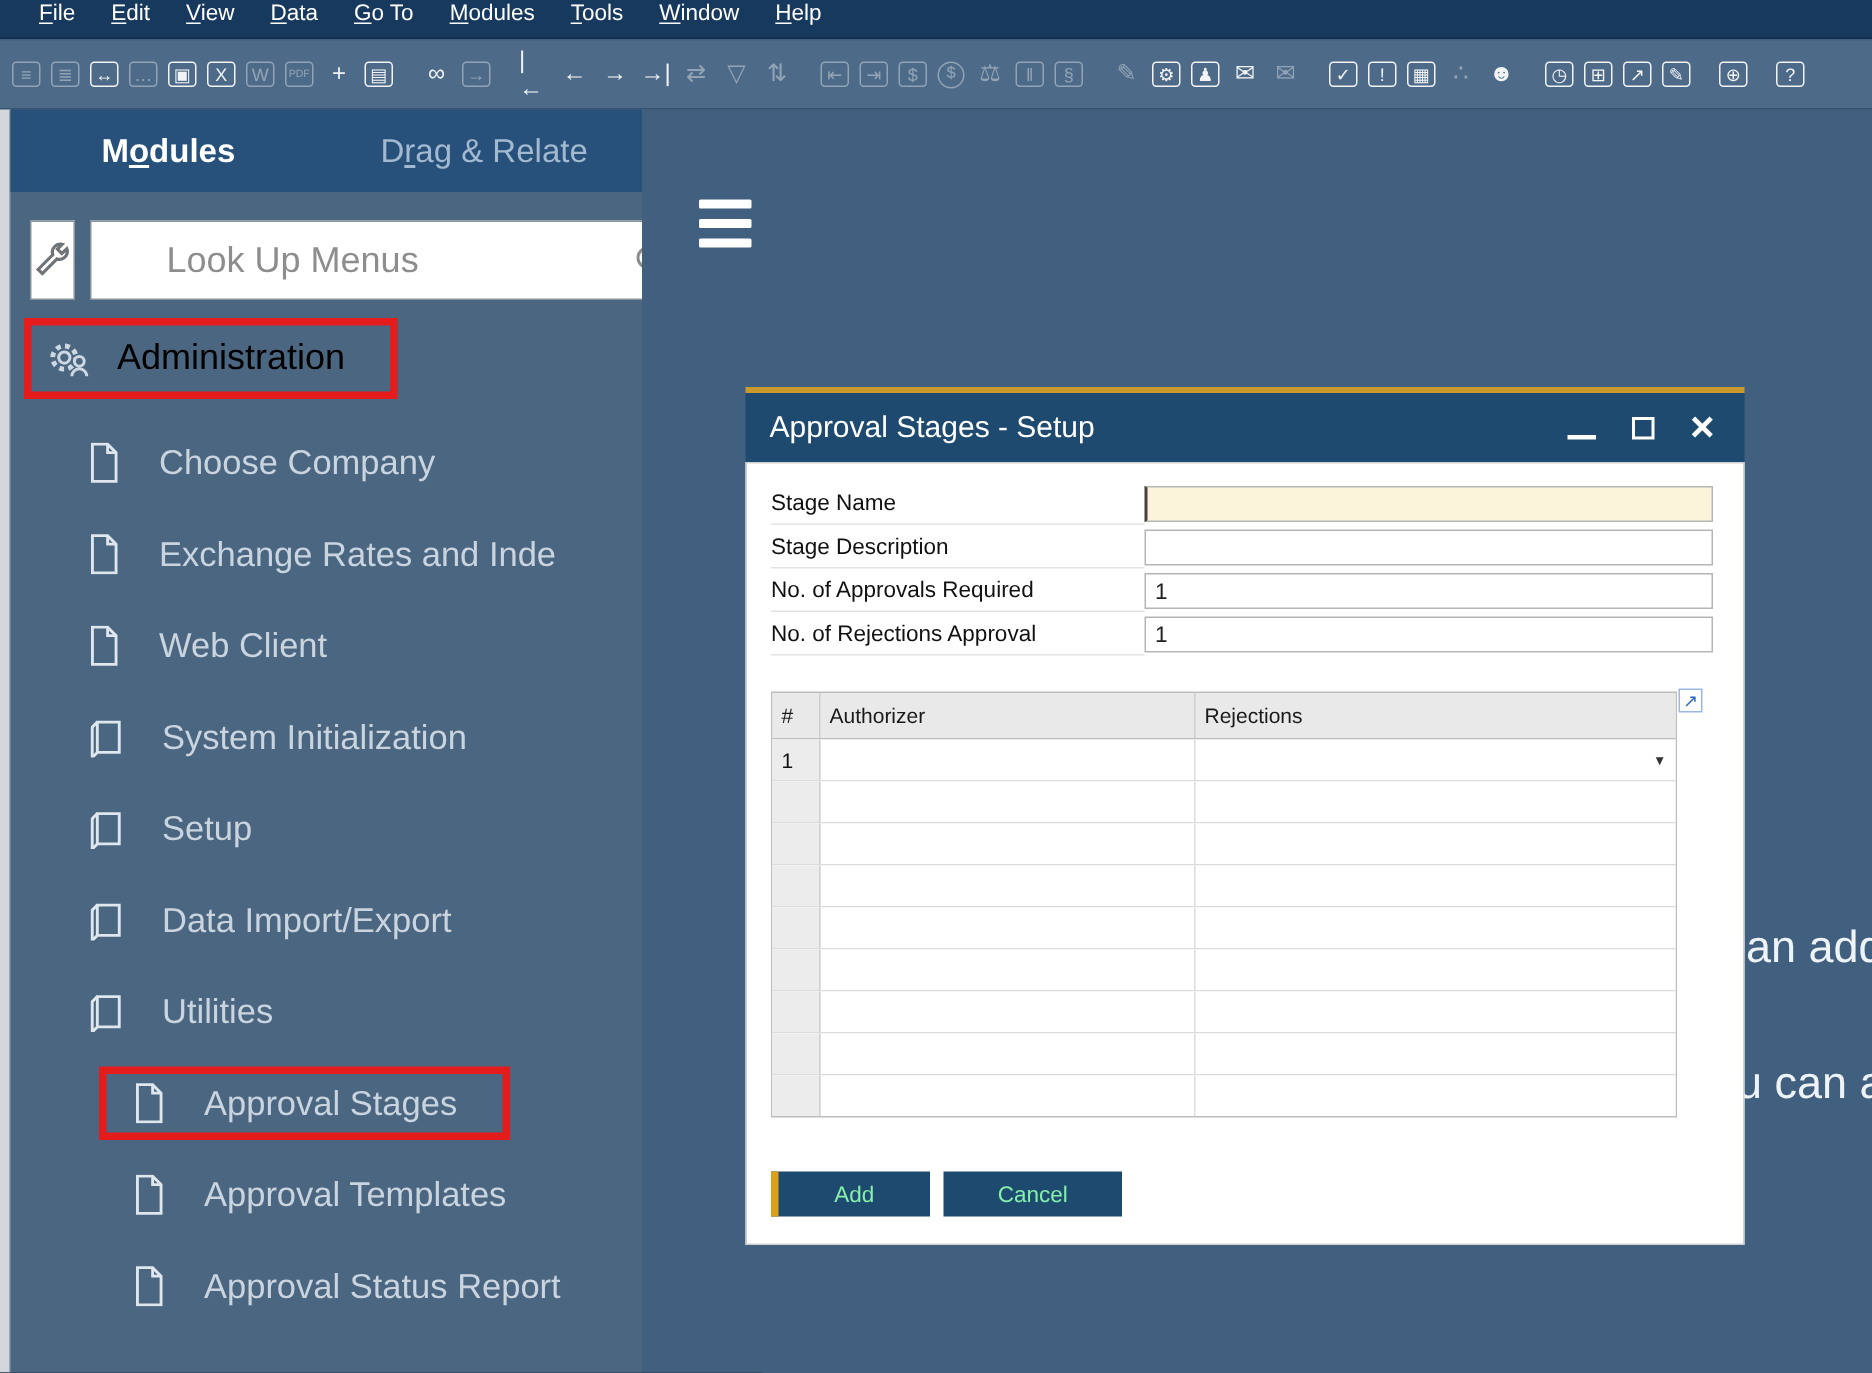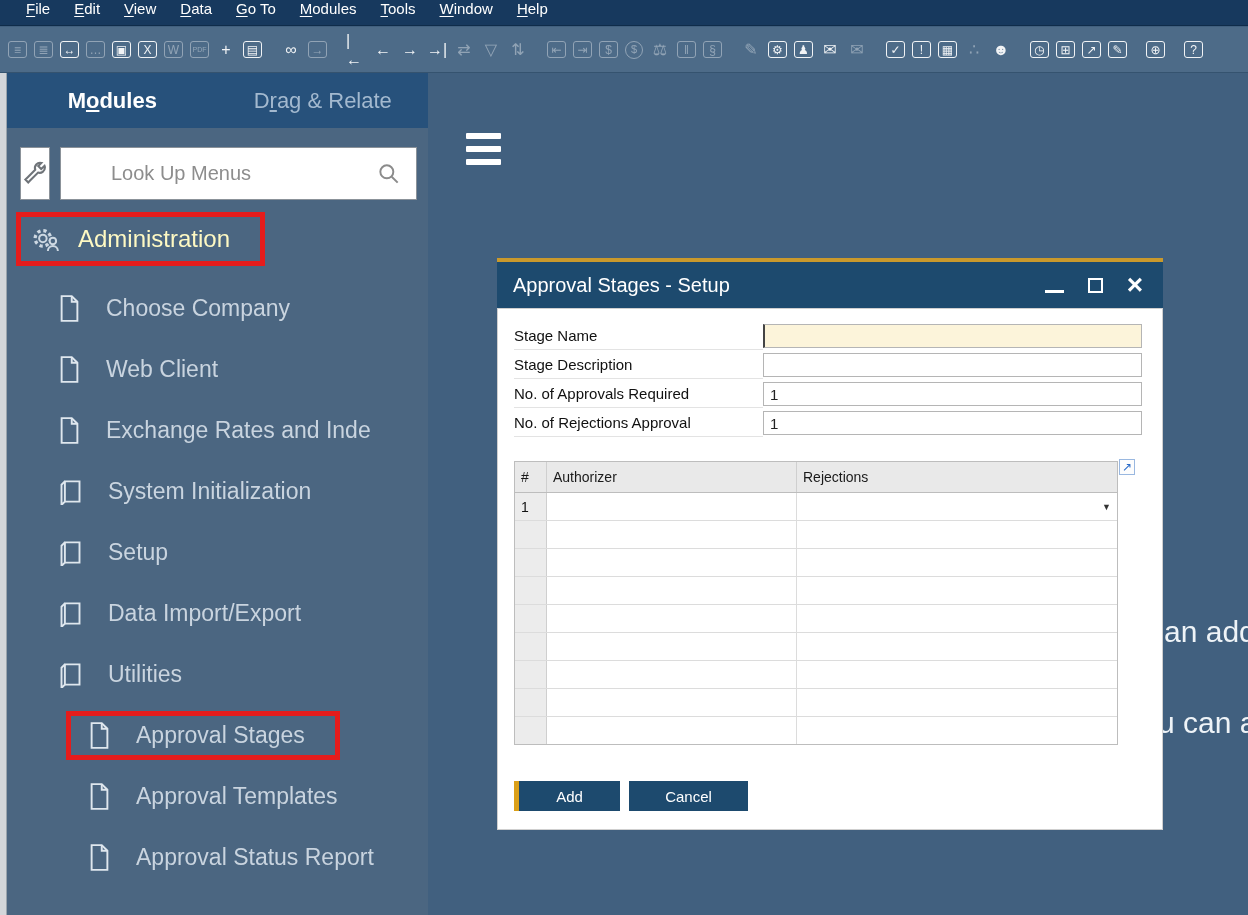--- a/index.html
+++ b/index.html
@@ -38,32 +38,32 @@
   .sb-head{position:absolute;left:0;top:0;width:100%;height:55px;background:#27517b;
     display:flex;align-items:center;}
   .sb-tab{flex:1;text-align:center;font-size:22px;cursor:default;}
   .sb-tab.active{color:#fff;font-weight:bold;}
   .sb-tab.inactive{color:#a3b9cf;}
   .sb-search-row{position:absolute;left:13px;top:74px;right:15px;height:53px;display:flex;}
   .wrench-btn{width:52px;height:53px;background:#fff;border:1px solid #8b9299;
     box-sizing:border-box;display:flex;align-items:center;justify-content:center;margin-right:10px;}
   .search-box{flex:1;height:53px;background:#fff;border:1px solid #8b9299;
     box-sizing:border-box;display:flex;align-items:center;position:relative;}
-  .search-box input{border:none;outline:none;flex:1;font-size:20px;color:#555;
+  .search-box input{border:none;outline:none;flex:1;font-size:24px;color:#555;
     padding:0 0 0 18px;font-family:"Liberation Sans",sans-serif;background:transparent;margin-left:32px;}
   .search-box input::placeholder{color:#8d8d8d;}
   .search-glass{margin-right:14px;flex:0 0 auto;}
 
   
   .admin-row{position:absolute;left:0;top:134px;width:100%;height:64px;
     display:flex;align-items:center;padding-left:24px;box-sizing:border-box;}
   .sb-inner{display:inline-flex;align-items:center;}
   .sb-inner.hl{border:5px solid #e51c1c;}
   .admin-row .sb-inner.hl{padding:7px 30px 7px 10px;margin-left:-15px;}
-  .admin-label{color:#fef9c3;font-size:24px;margin-left:17px;white-space:nowrap;}
+  .admin-label{color:#000000;font-size:24px;margin-left:17px;white-space:nowrap;}
 
   
   .sb-list{position:absolute;left:0;top:205px;width:100%;bottom:-60px;overflow:hidden;}
   .sb-row{height:61px;display:flex;align-items:center;box-sizing:border-box;}
   .sb-row.ind0{padding-left:50px;}
   .sb-row.ind1{padding-left:80px;}
   .sb-row .sb-inner{gap:0;}
   .sb-row .sb-inner.hl{padding:6px 30px 6px 16px;margin-left:-21px;}
   .sb-label{color:#c9d4df;font-size:23px;margin-left:24px;white-space:nowrap;}
   .sb-ic{flex:0 0 auto;display:flex;}
@@ -111,21 +111,21 @@
     display:flex;align-items:center;padding-left:6px;font-size:14px;color:#111;box-sizing:border-box;}
   .tc{box-sizing:border-box;border-right:1px solid #dcdcdc;position:relative;}
   .tc.c2{border-right:none;}
   .dd-arrow{position:absolute;right:6px;top:50%;transform:translateY(-50%);
     font-size:9px;color:#333;cursor:pointer;}
   .expand{position:absolute;left:621px;top:150px;width:16px;height:16px;background:#fdfdfd;
     border:1px solid #9ab8e0;color:#2a6bc8;font-size:12px;line-height:14px;
     text-align:center;cursor:pointer;box-sizing:border-box;}
 
   .btnrow{position:absolute;left:16px;top:472px;display:flex;gap:9px;}
-  .btn{height:30px;background:#1d4a6e;color:#ffffff;font-size:15px;display:flex;
+  .btn{height:30px;background:#1d4a6e;color:#86efac;font-size:15px;display:flex;
     align-items:center;justify-content:center;cursor:pointer;box-sizing:border-box;}
   .btn.add{width:106px;border-left:5px solid #dba019;}
   .btn.cancel{width:119px;}
 </style>
 </head>
 <body>
 
 <div class="stage">
 
   <div class="menubar">
@@ -239,32 +239,32 @@
           </span>
         </div>
         <div class="sb-row ind0">
           <span class="sb-inner">
             <span class="sb-ic">
               <svg width="25" height="27" viewBox="0 0 20 24" fill="none" stroke="#dfe7ee" stroke-width="1.7">
                 <path d="M3 1h9l5 5v17H3z"></path>
                 <path d="M12 1v5h5"></path>
               </svg>
             </span>
+            <span class="sb-label">Exchange Rates and Inde</span>
+          </span>
+        </div>
+        <div class="sb-row ind0">
+          <span class="sb-inner">
+            <span class="sb-ic">
+              <svg width="25" height="27" viewBox="0 0 20 24" fill="none" stroke="#dfe7ee" stroke-width="1.7">
+                <path d="M3 1h9l5 5v17H3z"></path>
+                <path d="M12 1v5h5"></path>
+              </svg>
+            </span>
             <span class="sb-label">Web Client</span>
-          </span>
-        </div>
-        <div class="sb-row ind0">
-          <span class="sb-inner">
-            <span class="sb-ic">
-              <svg width="25" height="27" viewBox="0 0 20 24" fill="none" stroke="#dfe7ee" stroke-width="1.7">
-                <path d="M3 1h9l5 5v17H3z"></path>
-                <path d="M12 1v5h5"></path>
-              </svg>
-            </span>
-            <span class="sb-label">Exchange Rates and Inde</span>
           </span>
         </div>
         <div class="sb-row ind0">
           <span class="sb-inner">
             <span class="sb-ic">
               <svg width="27" height="27" viewBox="0 0 24 24" fill="none" stroke="#dfe7ee" stroke-width="1.7">
                 <path d="M7 3h13v18H7z"></path>
                 <path d="M7 3 4 6v18l3-3"></path>
               </svg>
             </span>

